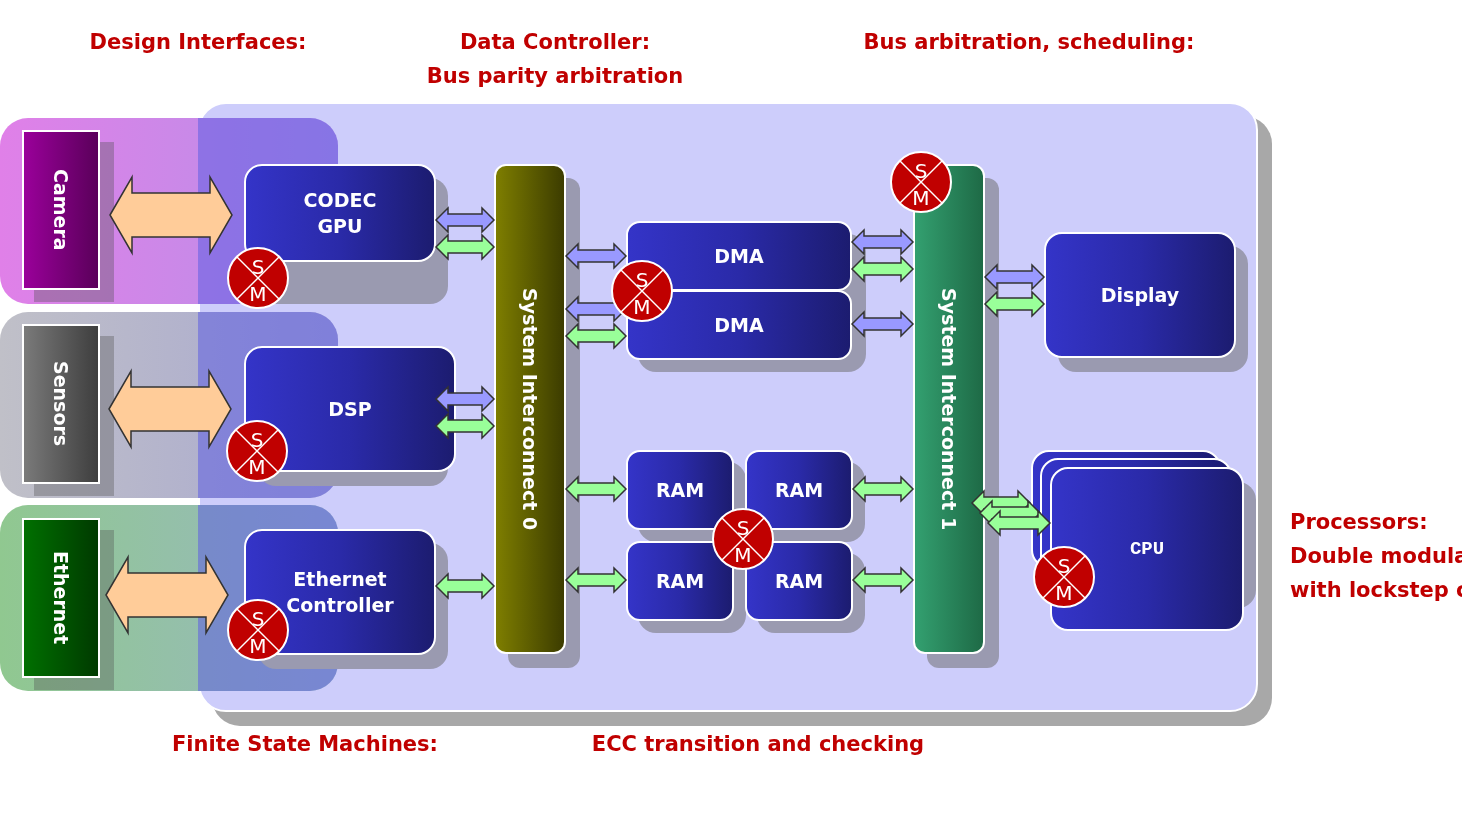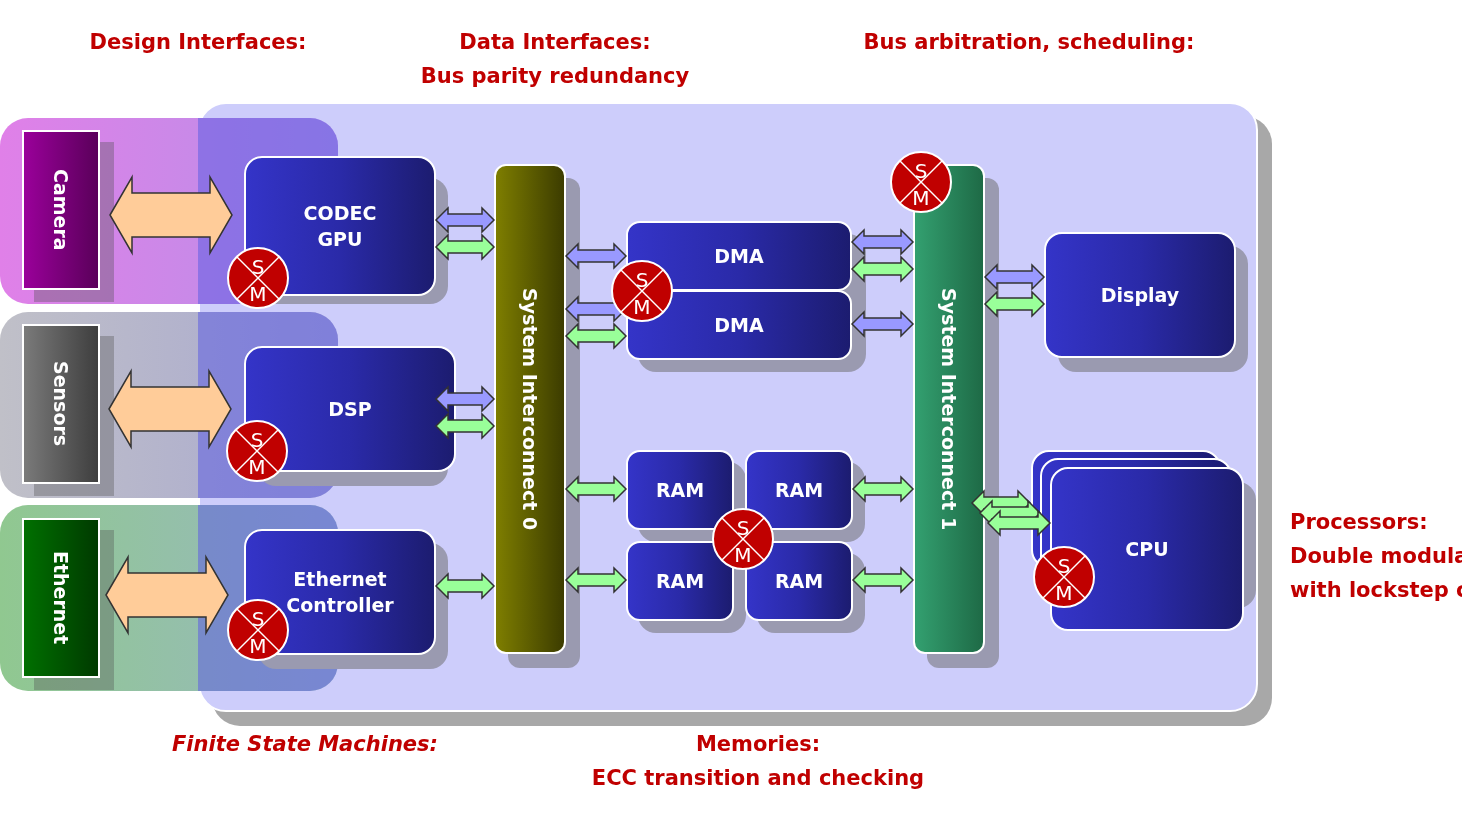--- a/index.html
+++ b/index.html
@@ -30,22 +30,22 @@
   .sm { position:absolute; width:64px; height:64px; }
   svg.arrows { position:absolute; left:0; top:0; width:1462px; height:820px; overflow:visible; }
 </style>
 </head>
 <body>
 
 <div class="anno" style="left:62px; top:25px; width:232px;margin-left:20px;">
   <span>Design Interfaces:</span>
 </div>
 <div class="anno" style="left:420px; top:25px; width:270px;">
-  <span>Data Interfaces:</span>
-  <span>Bus parity redundancy</span>
+  <span>Data Controller:</span>
+  <span>Bus parity arbitration</span>
 </div>
 <div class="anno" style="left:790px; top:25px; width:478px;">
   <span>Bus arbitration, scheduling:</span>
 </div>
 
 <div class="chip-shadow"></div>
 <div class="chip"></div>
 
 <div class="band" style="top:118px; background:linear-gradient(90deg,#e080e8,#b890e8);"></div>
 <div class="band-overlay" style="top:118px;"></div>
@@ -61,21 +61,21 @@
 <div class="ext-shadow" style="top:336px;"></div>
 <div class="ext" style="top:324px; background:linear-gradient(90deg,#7a7a7a,#3e3e3e);">
   <span class="vtext">Sensors</span>
 </div>
 <div class="ext-shadow" style="top:530px;"></div>
 <div class="ext" style="top:518px; background:linear-gradient(90deg,#007000,#003a00);">
   <span class="vtext">Ethernet</span>
 </div>
 
 <div class="blk-shadow" style="left:258px; top:178px; width:190px; height:126px;"></div>
-<div class="blk" style="left:244px; top:156px; width:192px; height:140px;">
+<div class="blk" style="left:244px; top:164px; width:192px; height:98px;">
   <div><span>CODEC</span><br><span>GPU</span></div>
 </div>
 <div class="blk-shadow" style="left:258px; top:360px; width:190px; height:126px;"></div>
 <div class="blk" style="left:244px; top:346px; width:212px; height:126px;">
   <span>DSP</span>
 </div>
 <div class="blk-shadow" style="left:258px; top:543px; width:190px; height:126px;"></div>
 <div class="blk" style="left:244px; top:529px; width:192px; height:126px;">
   <div><span>Ethernet</span><br><span>Controller</span></div>
 </div>
@@ -116,21 +116,21 @@
 </div>
 
 <div class="blk-shadow" style="left:1058px; top:246px; width:190px; height:126px;"></div>
 <div class="blk" style="left:1044px; top:232px; width:192px; height:126px;">
   <span>Display</span>
 </div>
 
 <div class="blk-shadow" style="left:1062px; top:482px; width:194px; height:126px;"></div>
 <div class="blk" style="left:1031px; top:450px; width:190px; height:118px;"></div>
 <div class="blk" style="left:1040px; top:458px; width:192px; height:124px;"></div>
-<div class="blk" style="left:1050px; top:467px; width:194px; height:164px;">
+<div class="blk" style="left:1050px; top:467px; width:194px; height:164px;font-family:Liberation Mono, monospace;">
   <span>CPU</span>
 </div>
 
 <svg class="arrows" viewBox="0 0 1462 820">
   <defs>
     <g id="arr-s">
       <path d="M0,0 L12,-12 L12,-5 L-0,-5 Z" fill="none"></path>
     </g>
   </defs>
   <g id="arrow-layer">
@@ -205,24 +205,23 @@
     </svg></div>
     <div class="sm" style="left: 1032px; top: 545px;"><svg width="64" height="64" viewBox="0 0 64 64">
       <circle cx="32" cy="32" r="30" fill="#c00000" stroke="#ffffff" stroke-width="2"></circle>
       <line x1="11" y1="11" x2="53" y2="53" stroke="#ffffff" stroke-width="1.5"></line>
       <line x1="53" y1="11" x2="11" y2="53" stroke="#ffffff" stroke-width="1.5"></line>
       <text x="32" y="28" text-anchor="middle" font-family="DejaVu Sans, sans-serif" font-size="20" fill="#ffffff">S</text>
       <text x="32" y="55" text-anchor="middle" font-family="DejaVu Sans, sans-serif" font-size="20" fill="#ffffff">M</text>
     </svg></div>
   </div>
 
-<div class="anno" style="left:100px; top:727px; width:410px;font-style:italic;">
+<div class="anno" style="left:100px; top:727px; width:410px;">
   <span>Finite State Machines:</span>
 </div>
 <div class="anno" style="left:570px; top:727px; width:376px;">
-  <span>Memories:</span>
   <span>ECC transition and checking</span>
 </div>
 <div class="anno left" style="left:1290px; top:505px;">
   <span>Processors:</span>
   <span>Double modula</span>
   <span>with lockstep c</span>
 </div>
 
 </body></html>

